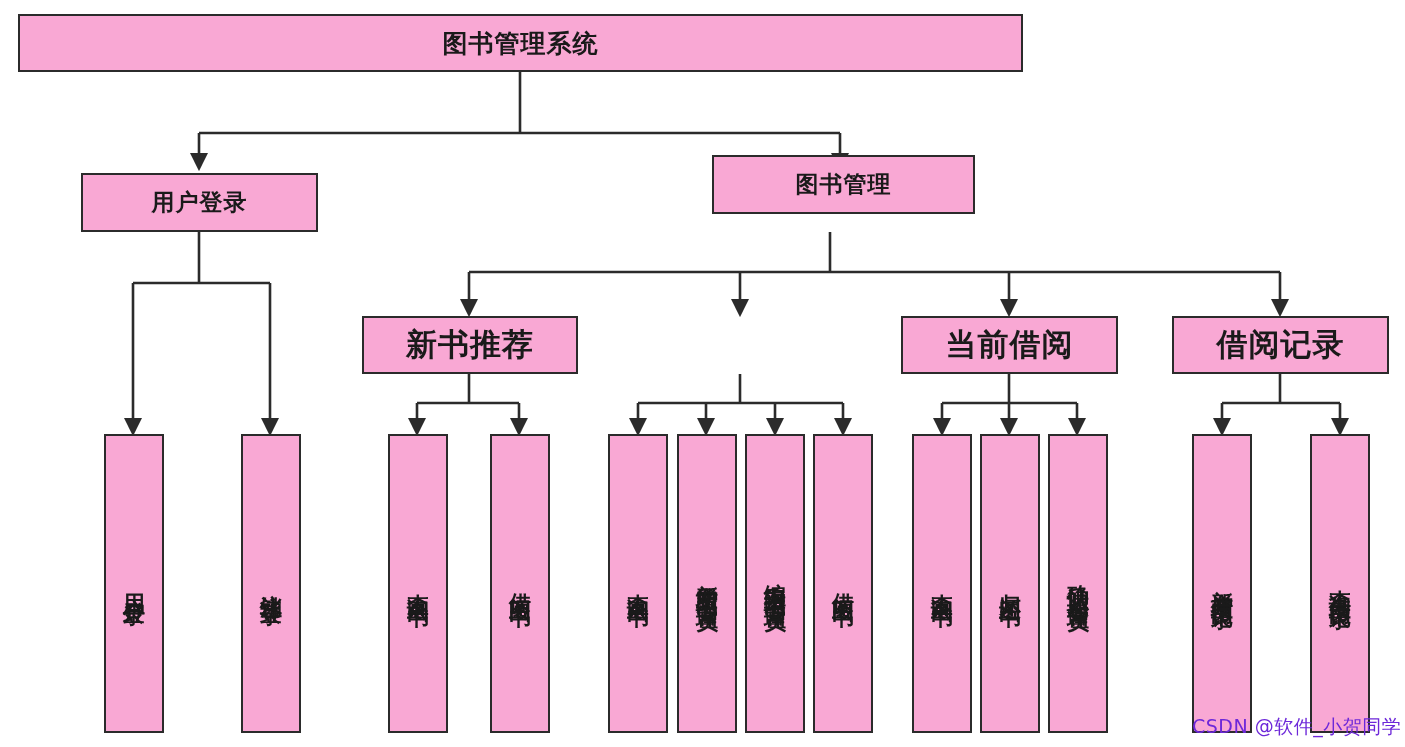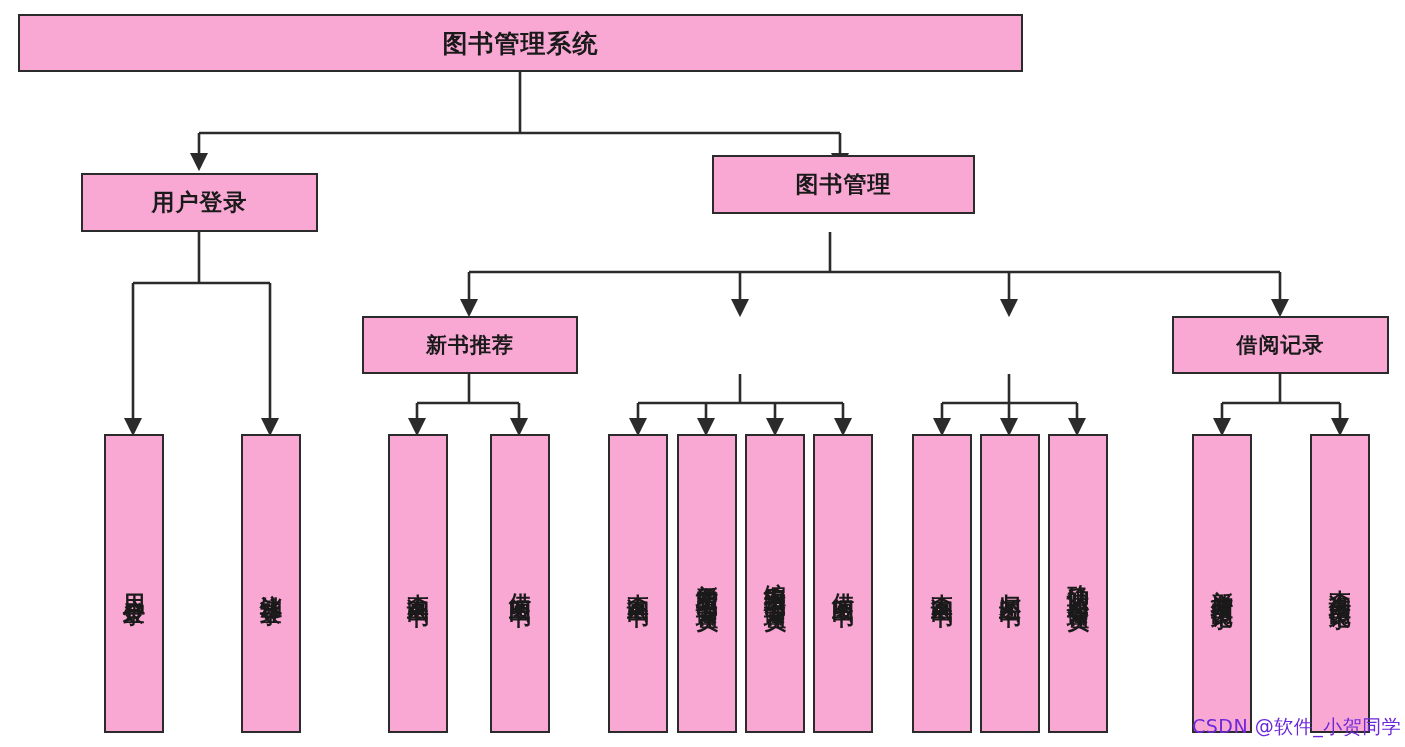--- a/index.html
+++ b/index.html
@@ -28,21 +28,21 @@
     color: #1a1a1a;
     font-weight: bold;
   }
   .node.level1 {
     font-size: 25px;
   }
   .node.level2 {
     font-size: 23px;
   }
   .node.level3 {
-    font-size: 21px;
+    font-size: 31px;
     justify-content: center;
   }
   .node.leaf {
     font-size: 22px;
     padding: 10px 0;
     align-items: center;
     justify-content: center;
   }
   .vtext {
     writing-mode: vertical-rl;
@@ -134,20 +134,23 @@
   <div class="node level2" style="left:81px; top:173px; width:237px; height:59px;">
     <span class="htext">用户登录</span>
   </div>
   <div class="node level2" style="left:712px; top:155px; width:263px; height:59px;">
     <span class="htext">图书管理</span>
   </div>
 
   <div class="node level3" style="left:362px; top:316px; width:216px; height:58px;">
     <span class="htext">新书推荐</span>
   </div>
+  <div class="node level3" style="left:901px; top:316px; width:217px; height:58px;">
+    <span class="htext">当前借阅</span>
+  </div>
   <div class="node level3" style="left:1172px; top:316px; width:217px; height:58px;">
     <span class="htext">借阅记录</span>
   </div>
 
   <div class="node leaf" style="left:104px; top:434px; width:60px; height:299px;">
     <span class="vtext">用户登录</span>
   </div>
   <div class="node leaf" style="left:241px; top:434px; width:60px; height:299px;">
     <span class="vtext">注销登录</span>
   </div>

